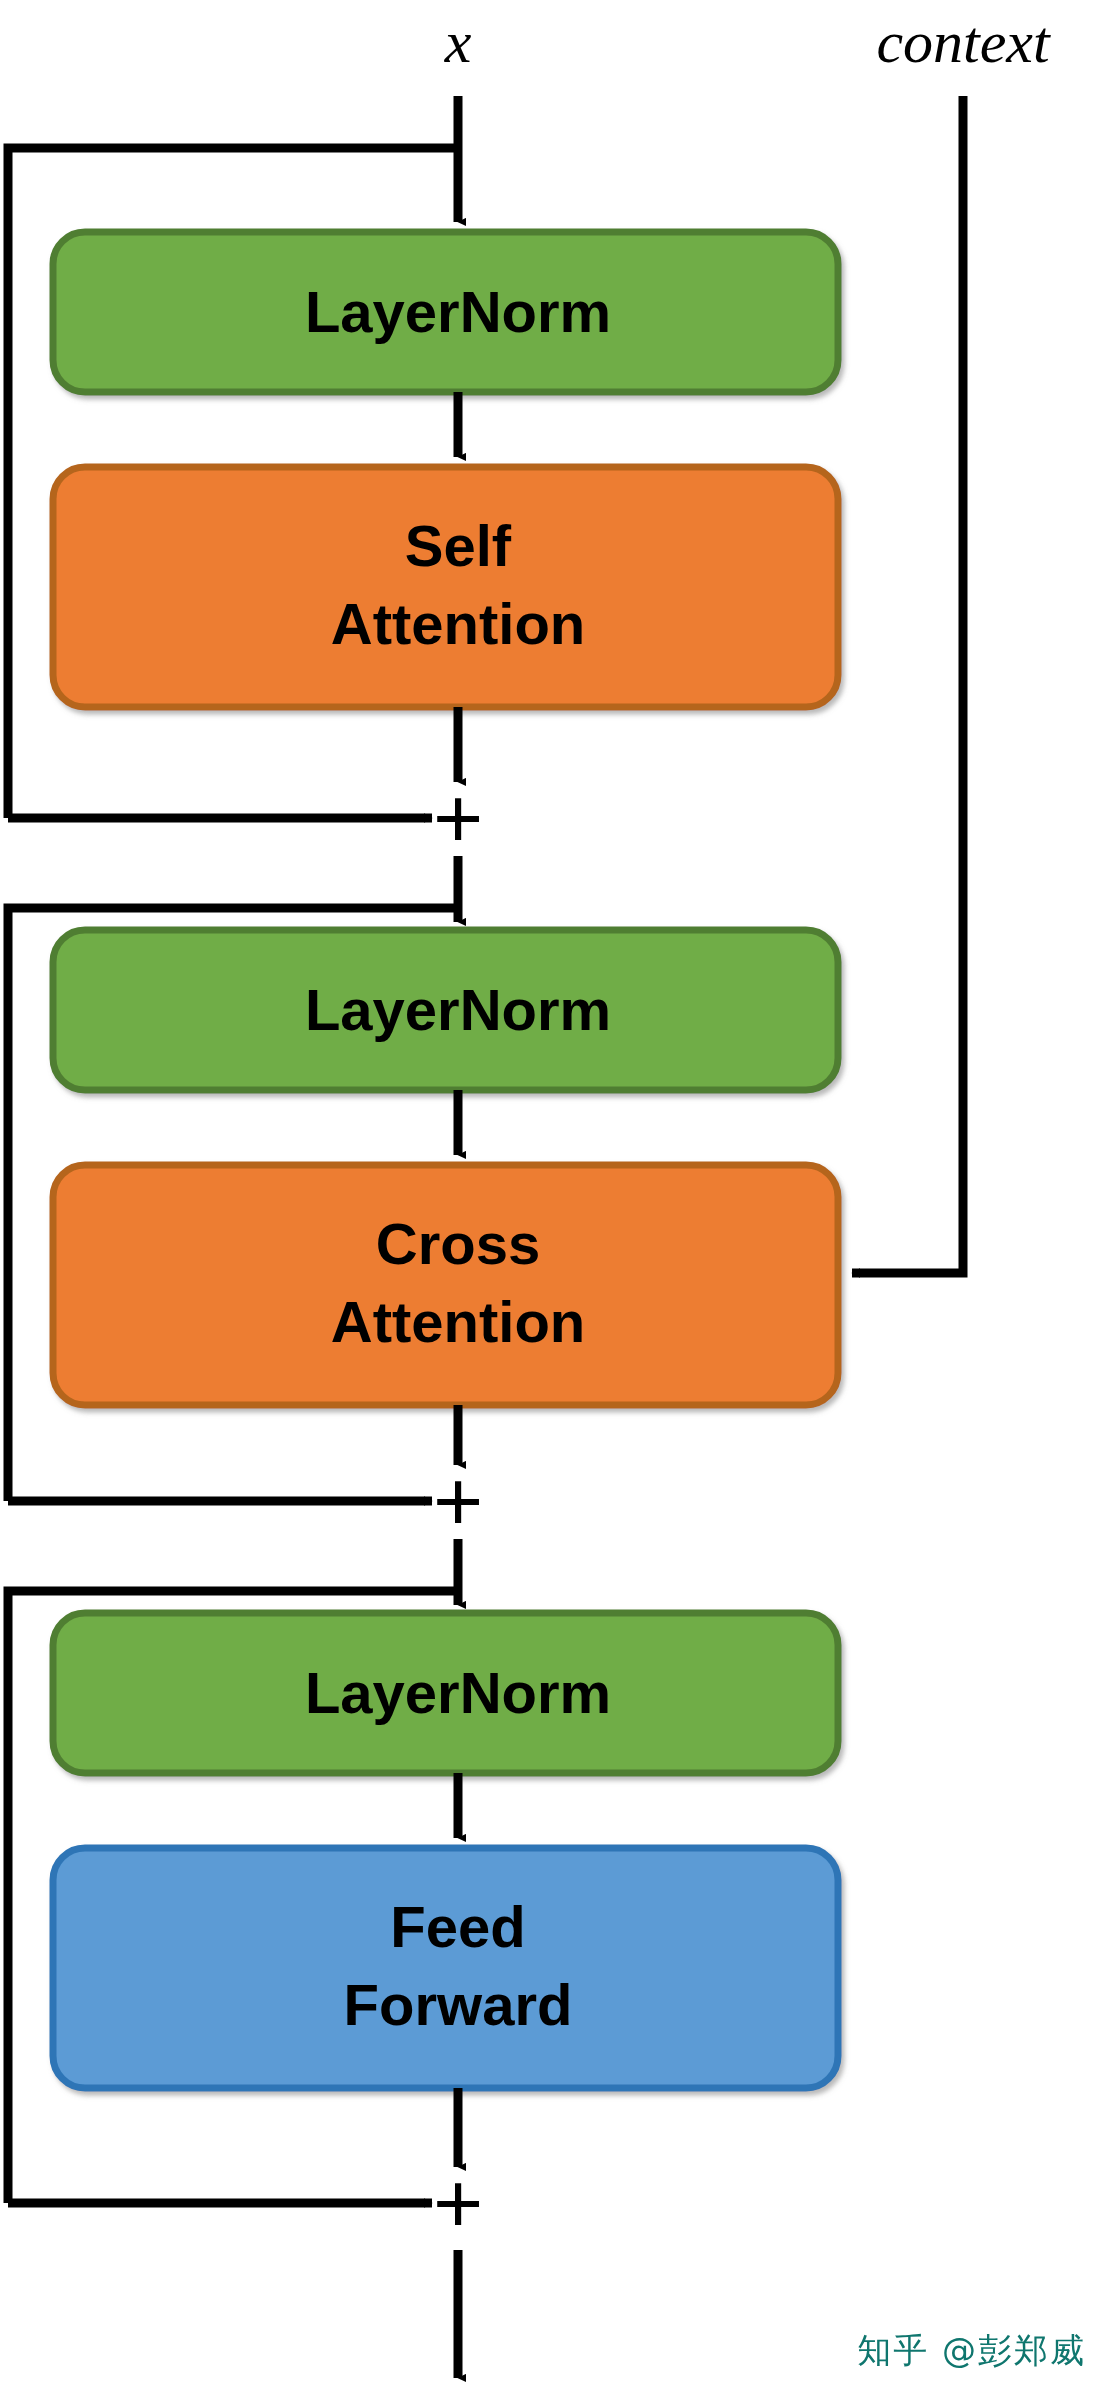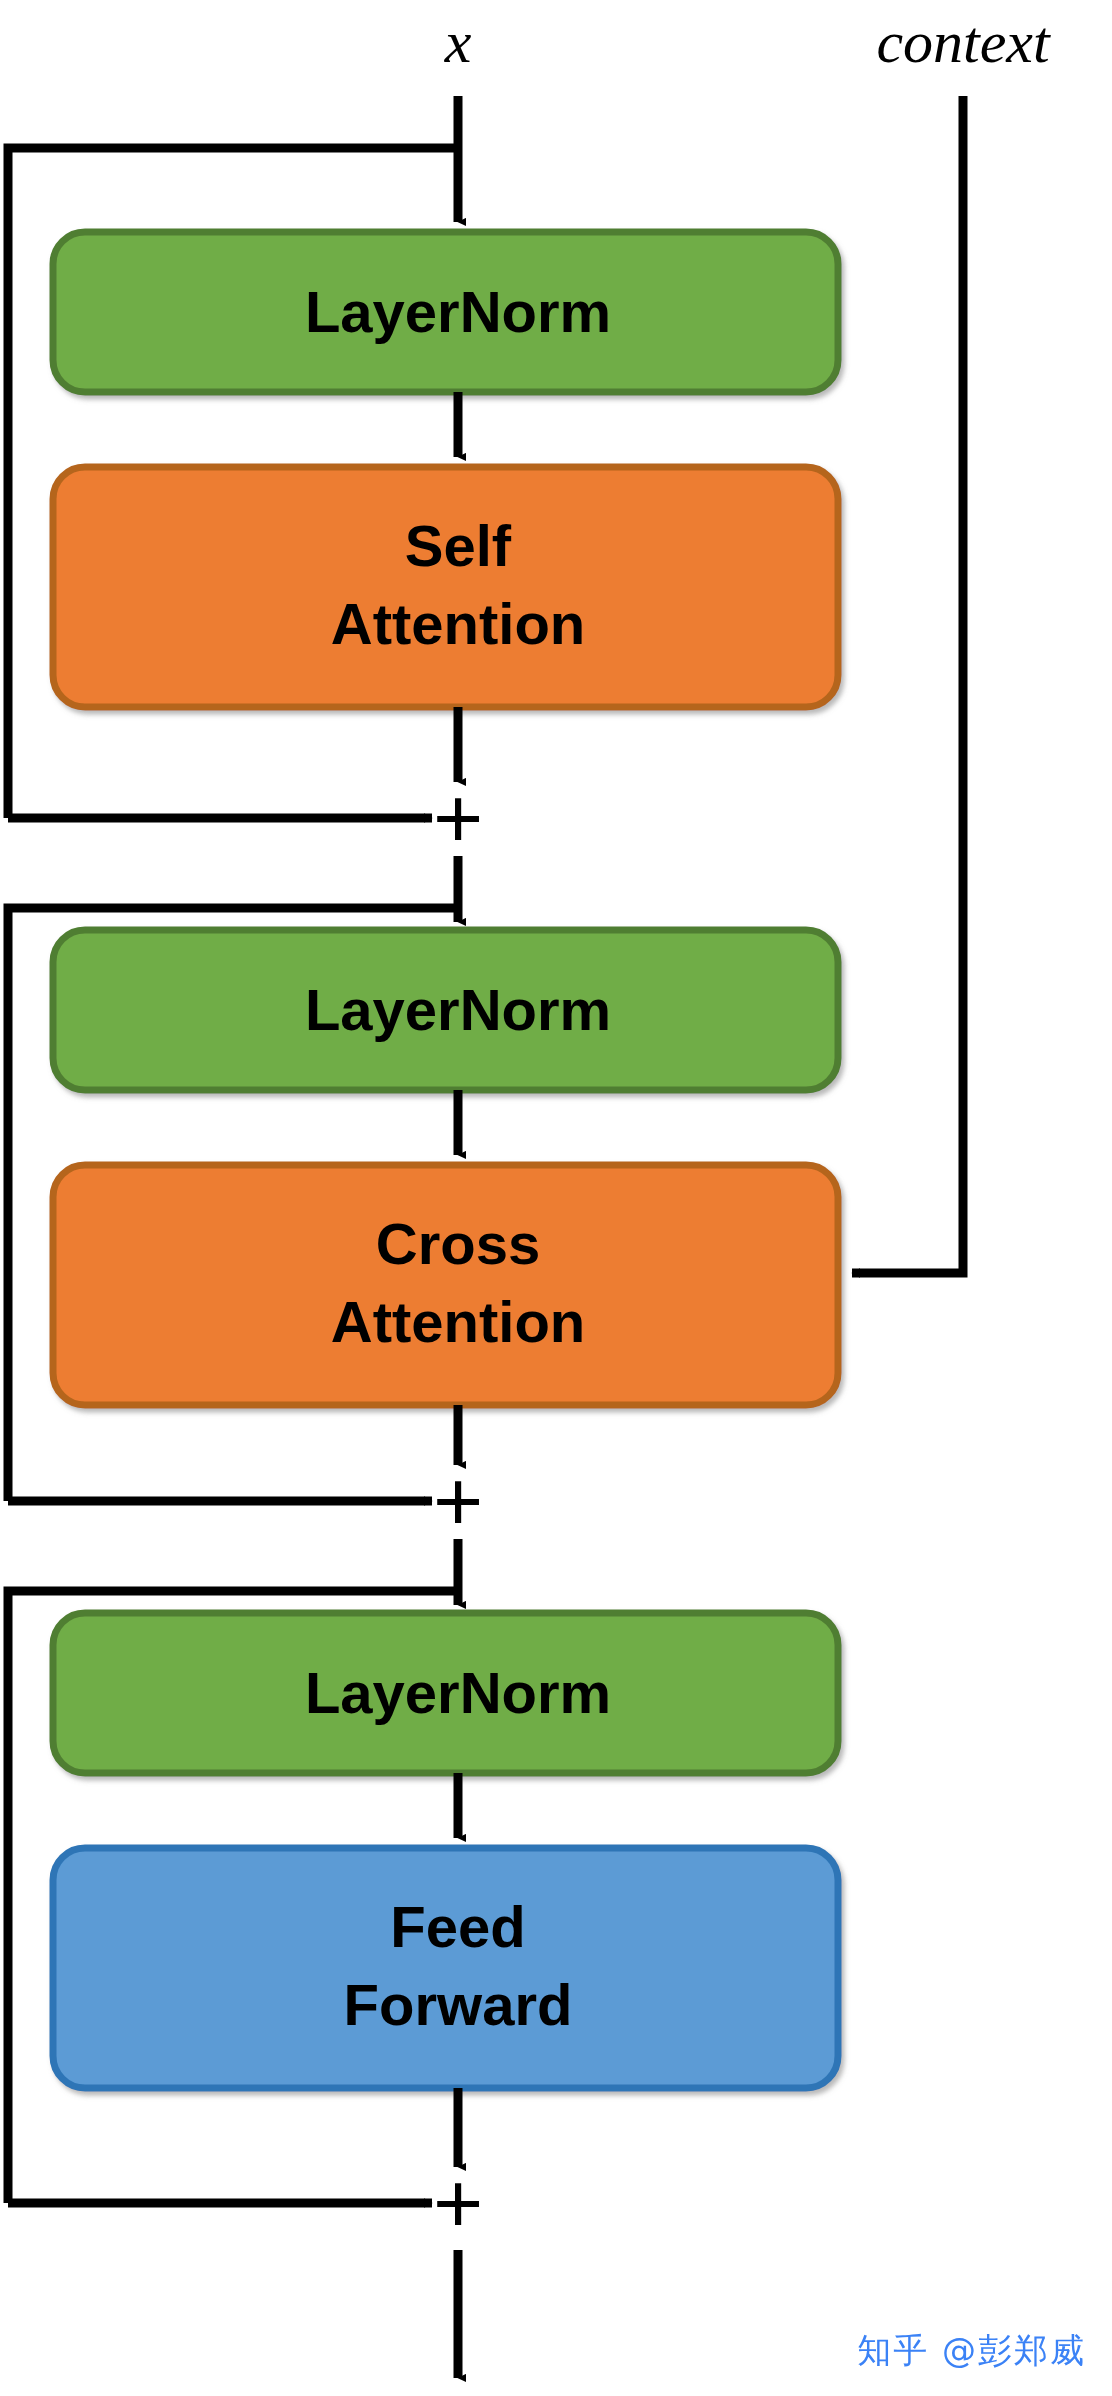--- a/index.html
+++ b/index.html
@@ -53,21 +53,21 @@
     fill: none;
     stroke-linecap: butt;
     stroke-linejoin: miter;
   }
   .watermark {
     position: absolute;
     right: 26px;
     bottom: 22px;
     font-family: "DejaVu Sans", sans-serif;
     font-size: 34px;
-    color: #3b82f6;
+    color: #0f766e;
     letter-spacing: 2px;
     white-space: nowrap;
     user-select: none;
   }
 </style>
 </head>
 <body>
 
 <div id="canvas">
 

